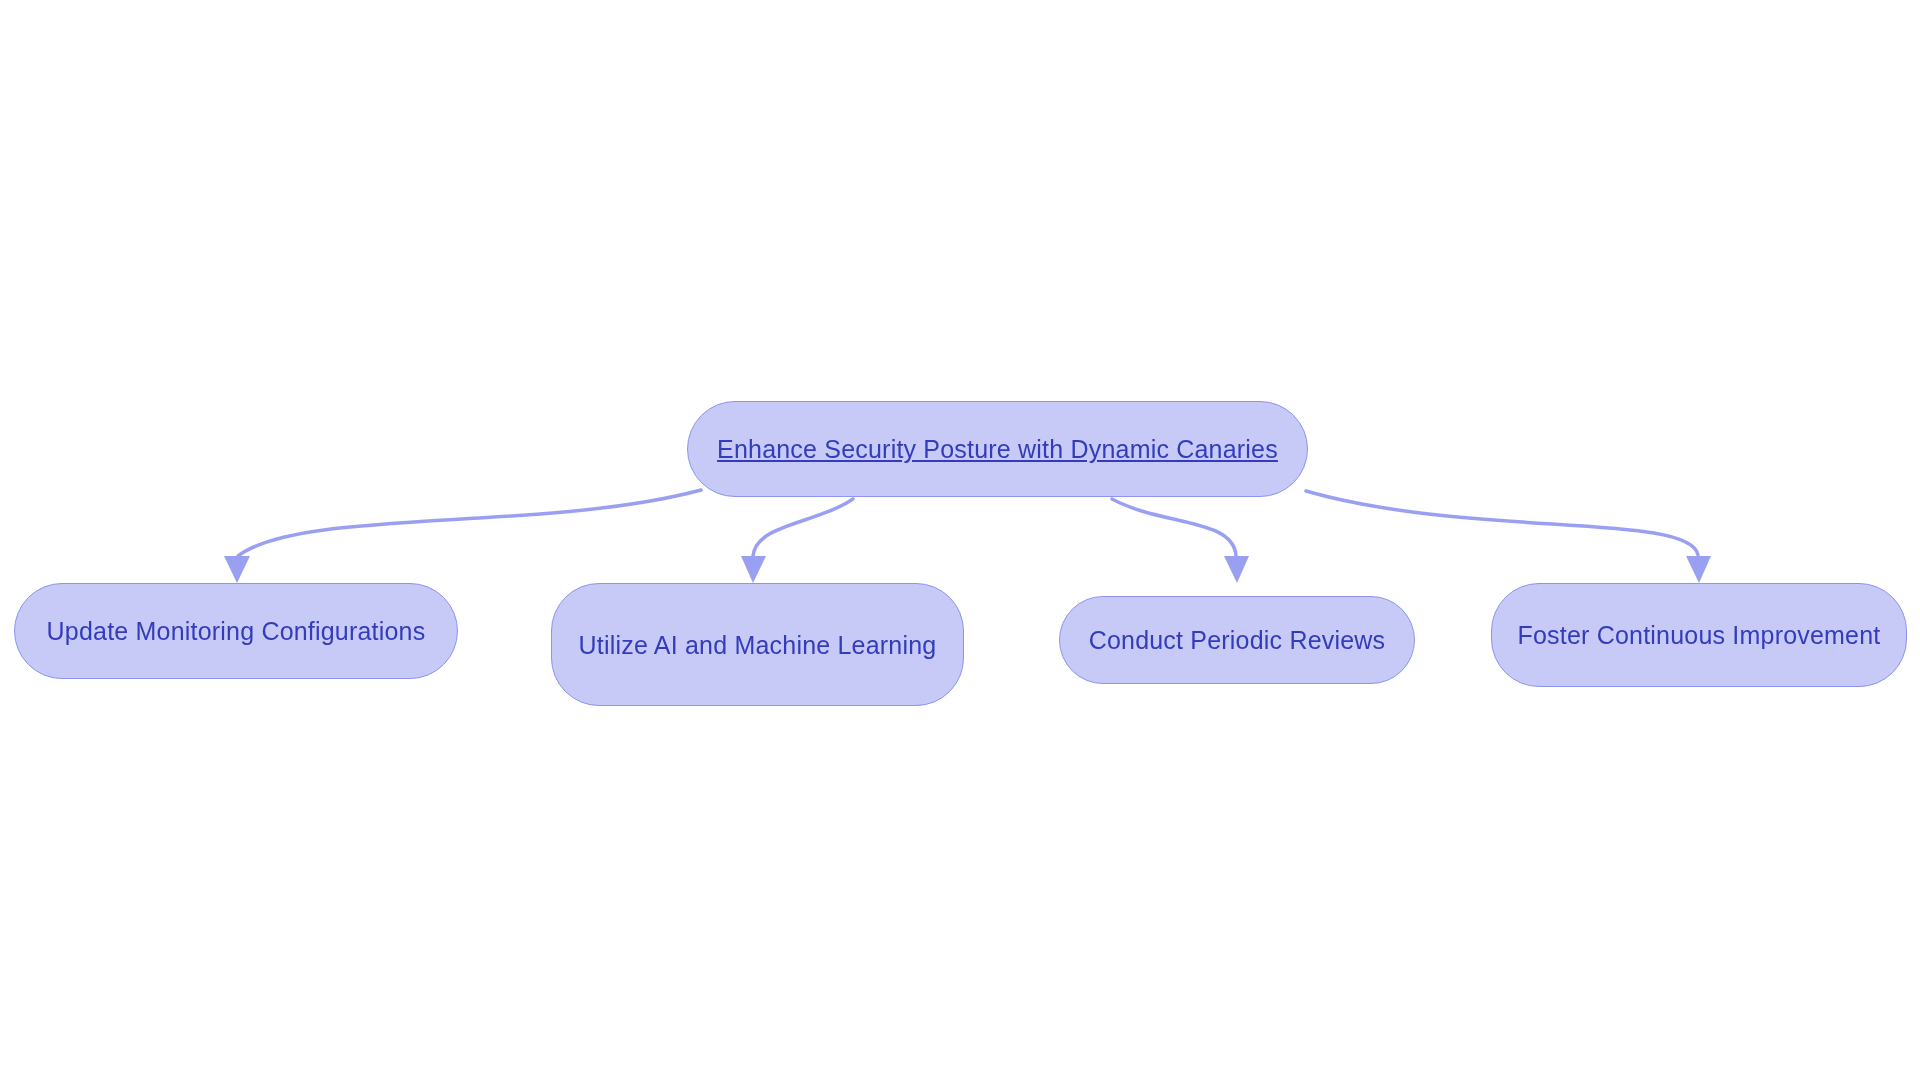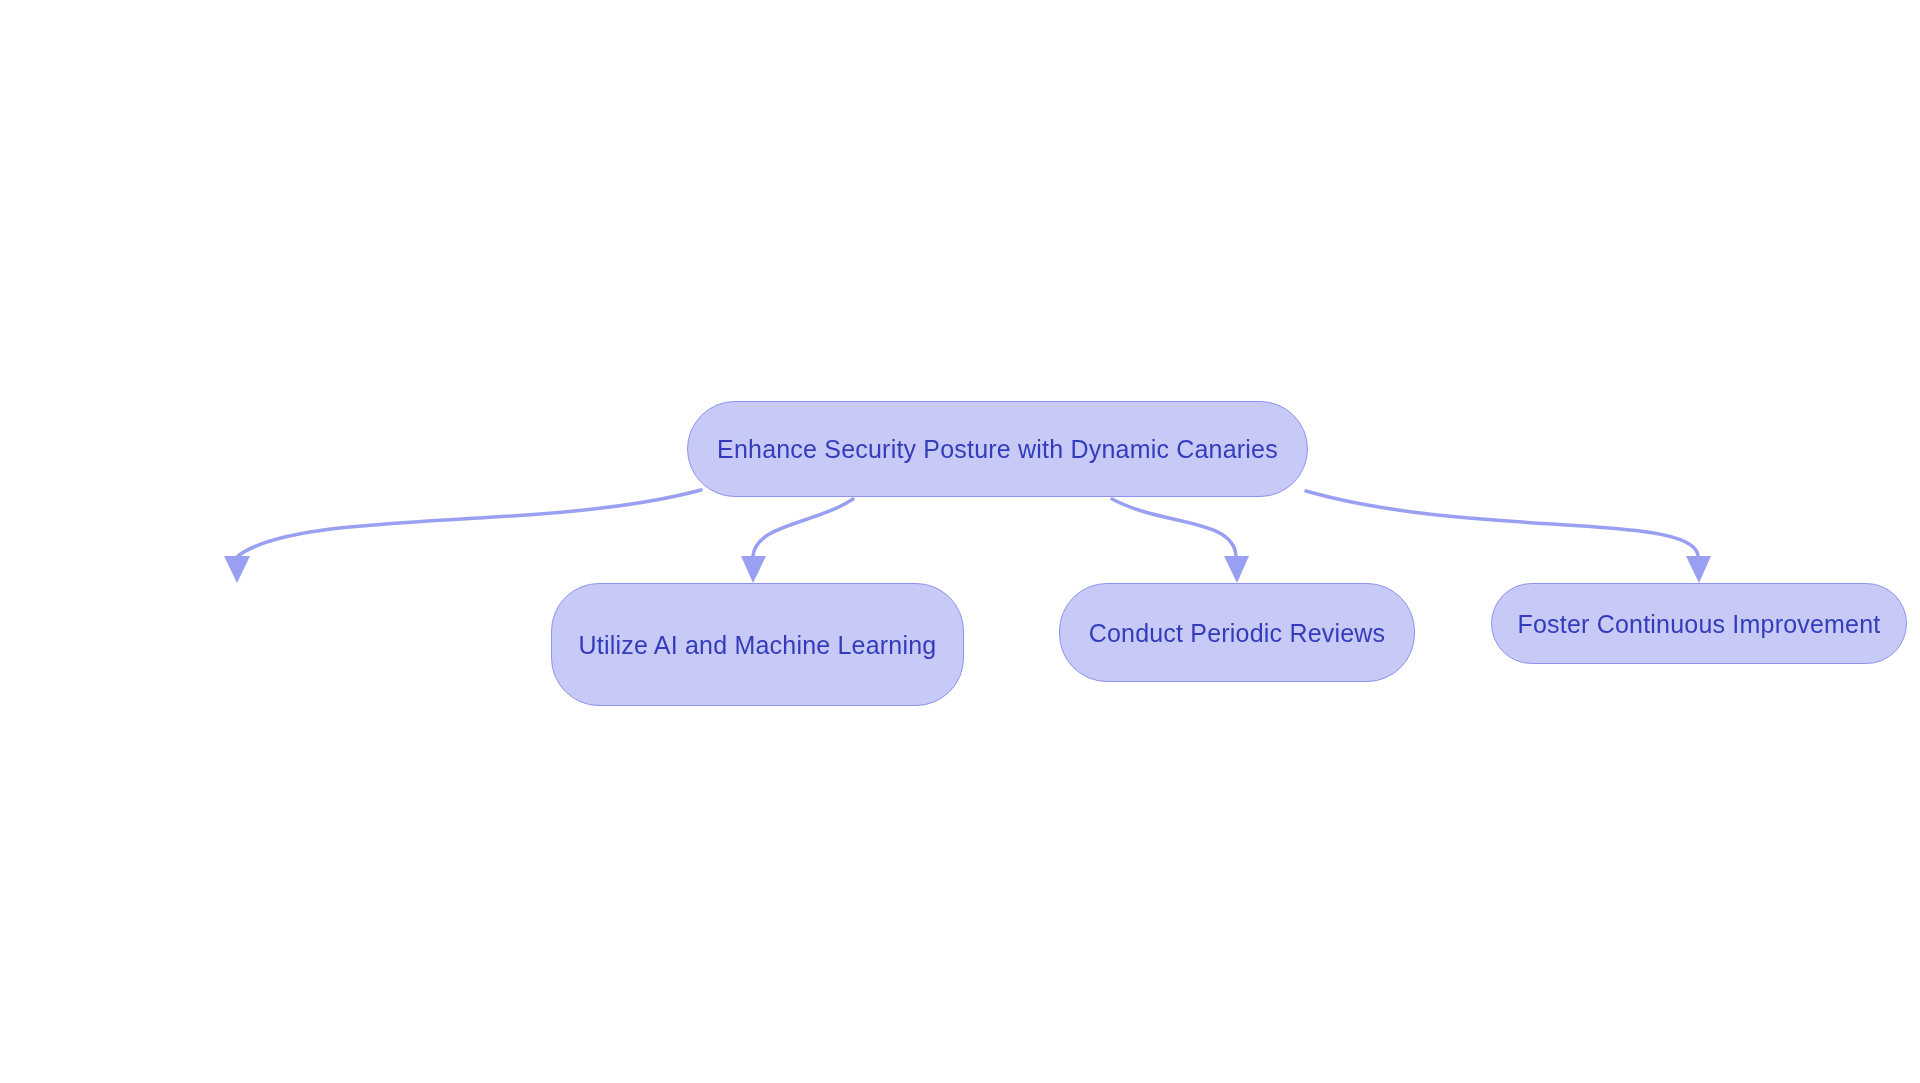--- a/index.html
+++ b/index.html
@@ -50,25 +50,25 @@
     background: var(--node-fill);
     border: 1.5px solid var(--node-border);
     border-radius: 48px;
     color: var(--node-text);
     font-size: 25px;
     line-height: 1.2;
     text-align: center;
     white-space: nowrap;
     letter-spacing: 0.2px;
   }
-  .node-root  { left: 687px;  top: 401px; width: 621px; height: 96px; }
+  .node-root  { left: 687px;  top: 401px; width: 621px; height: 96px; text-decoration: underline; }
   .node-c1    { left: 14px;   top: 583px; width: 444px; height: 96px; }
   .node-c2    { left: 551px;  top: 583px; width: 413px; height: 123px; }
-  .node-c3    { left: 1059px; top: 583px; width: 356px; height: 99px; }
-  .node-c4    { left: 1491px; top: 583px; width: 416px; height: 81px; }
+  .node-c3    { left: 1059px; top: 596px; width: 356px; height: 88px; }
+  .node-c4    { left: 1491px; top: 583px; width: 416px; height: 104px; }
 </style>
 </head>
 <body>
 
 <div class="canvas">
 
   <svg class="edges" viewBox="0 0 1920 1083" aria-hidden="true">
 
     <g>
       <path d="M 701 490 C 545 532, 300 508, 238 556"></path>
@@ -88,20 +88,23 @@
     <g>
       <path d="M 1306 491 C 1470 538, 1690 512, 1698 555"></path>
       <polygon points="1686,556 1711,556 1699,583"></polygon>
     </g>
   </svg>
 
   <div class="node node-root">
     <span>Enhance Security Posture with Dynamic Canaries</span>
   </div>
 
+  <div class="node node-c1">
+    <span>Update Monitoring Configurations</span>
+  </div>
 
   <div class="node node-c2">
     <span>Utilize AI and Machine Learning</span>
   </div>
 
   <div class="node node-c3">
     <span>Conduct Periodic Reviews</span>
   </div>
 
   <div class="node node-c4">

